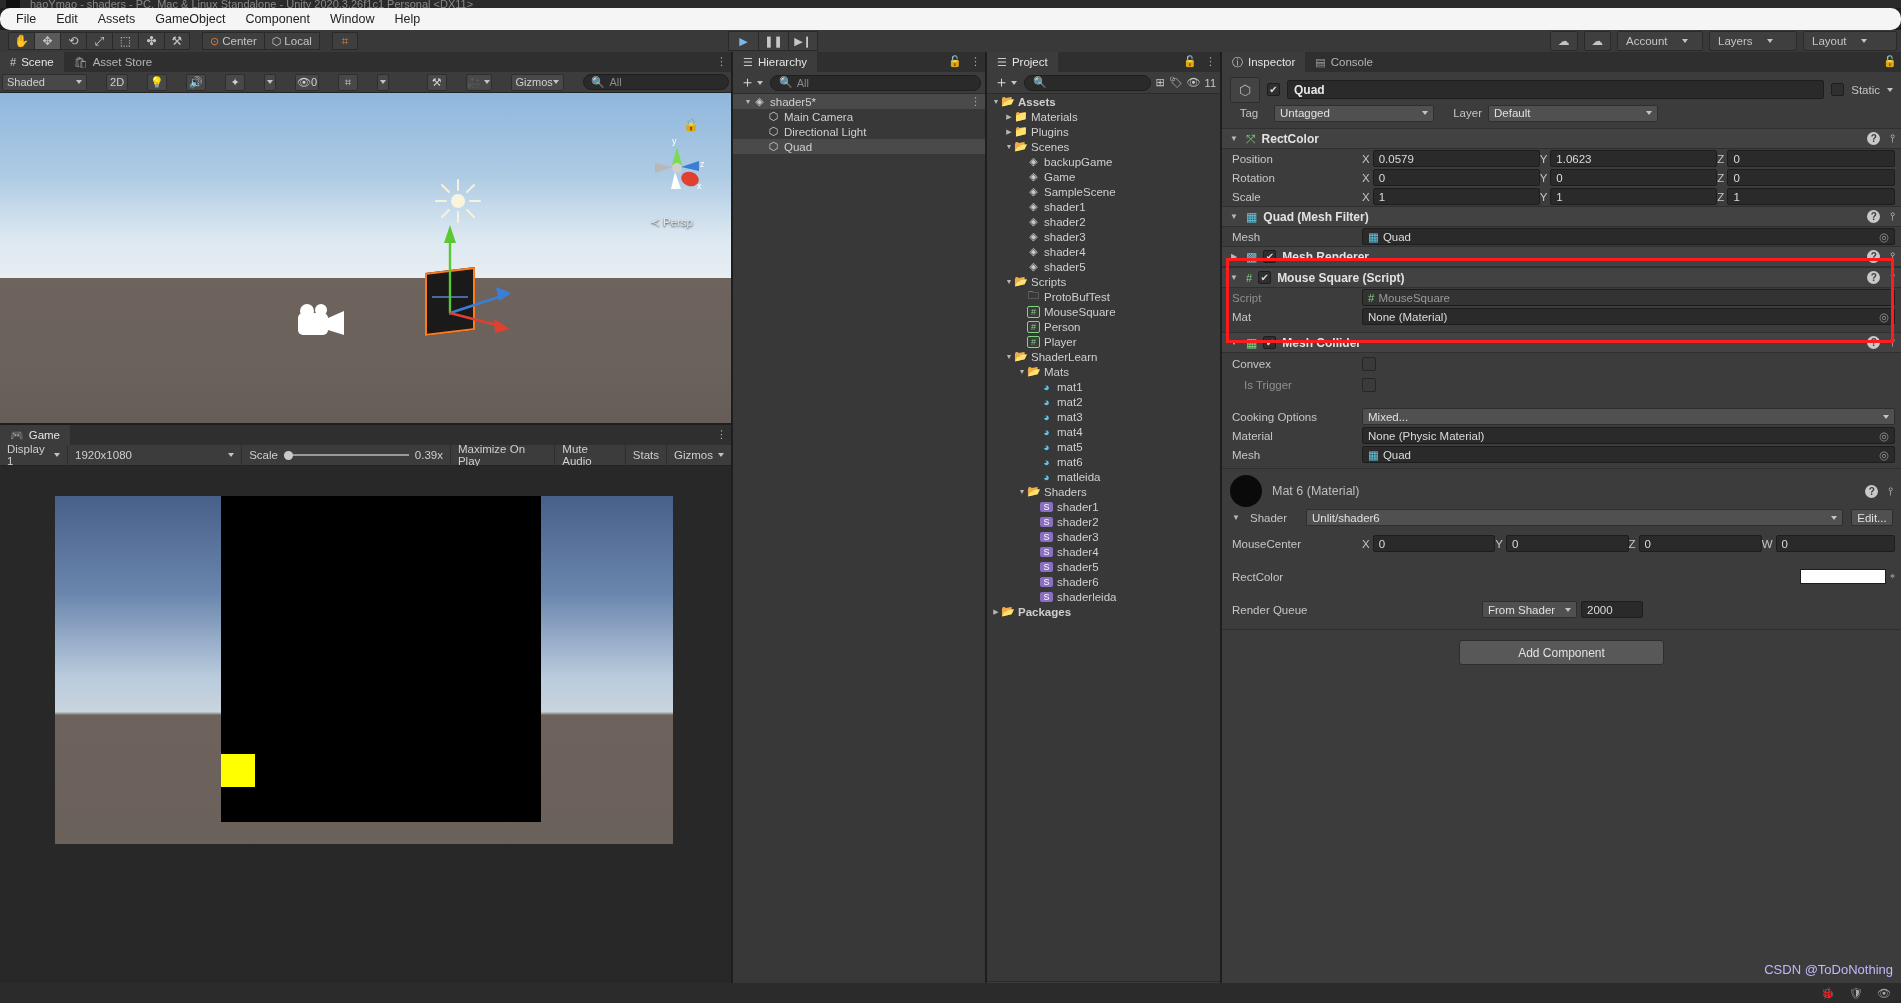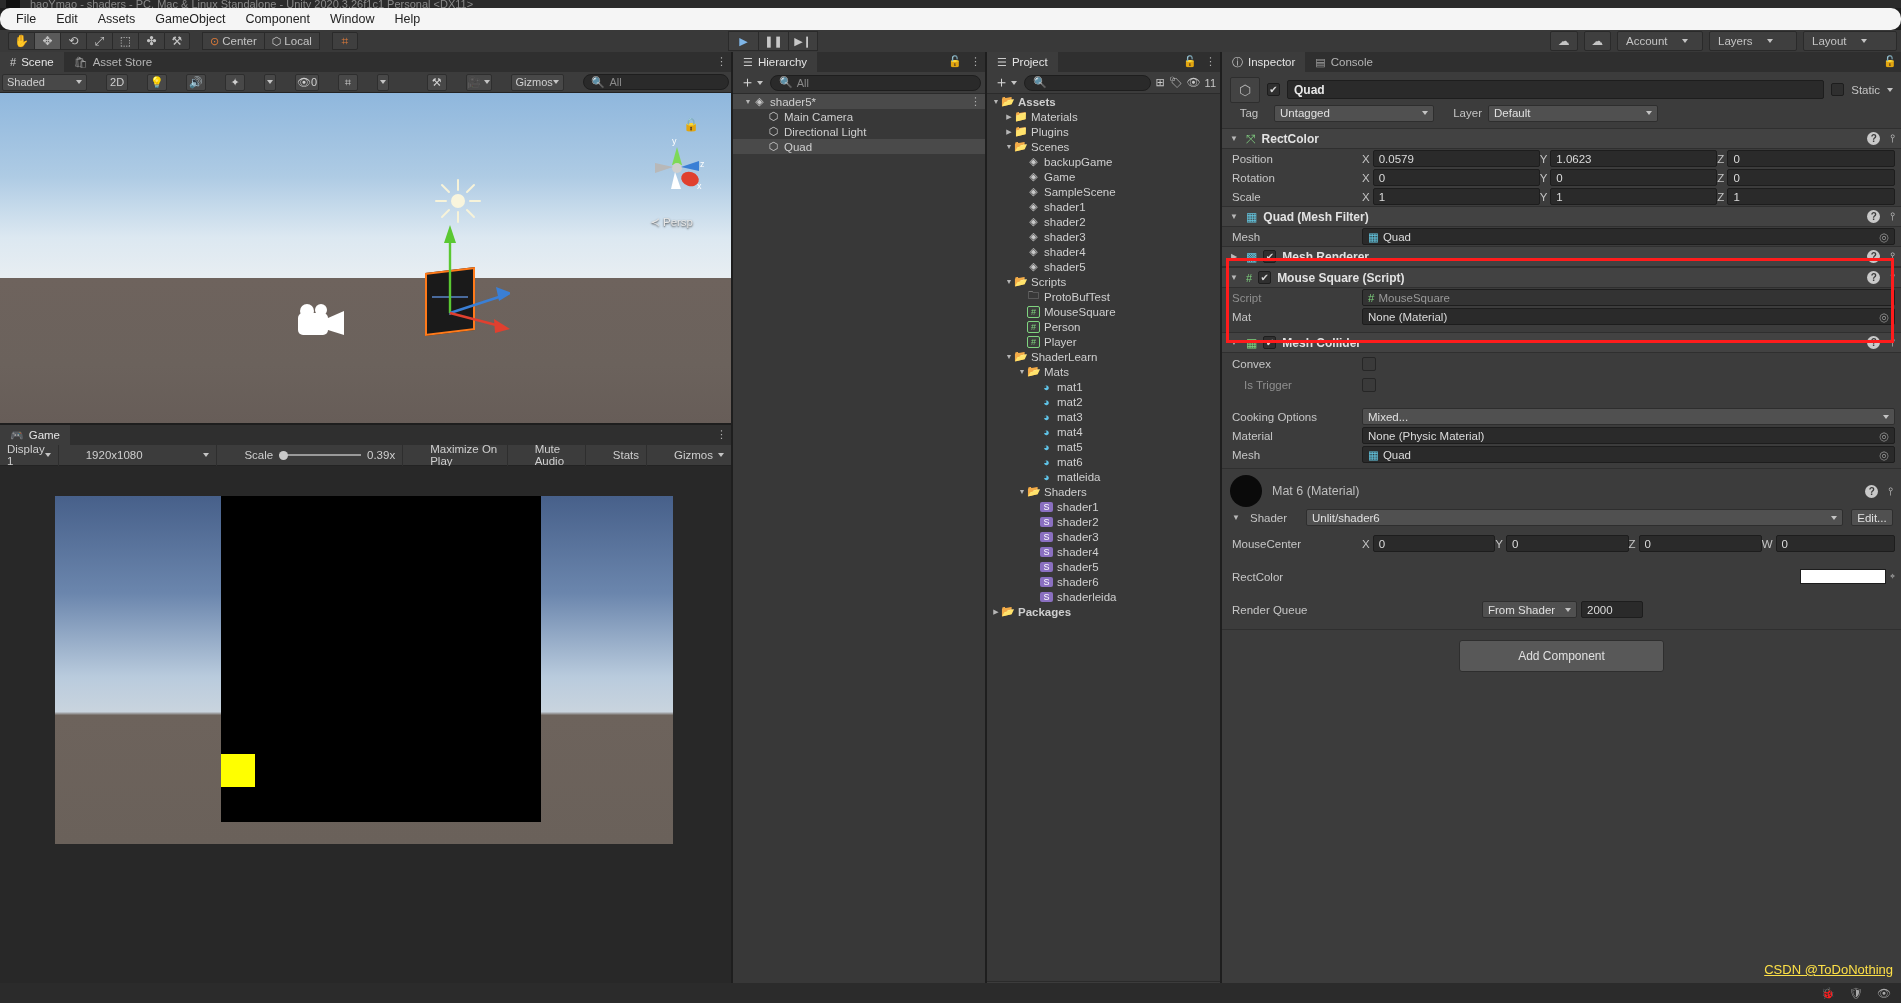--- a/index.html
+++ b/index.html
@@ -96,21 +96,21 @@
   .sky { position:absolute;left:0;top:0;width:731px;height:185px;
          background:linear-gradient(#8fb7dd 0%, #aecbe4 45%, #dce8f1 78%, #e8eef2 100%);}
   .ground { position:absolute;left:0;top:185px;width:731px;height:145px;
          background:linear-gradient(#6e635d 0%, #6b625c 60%, #675d58 100%);}
   .persp-label{ position:absolute; right:38px; top:122px; color:#e6e6e6; font-size:11.5px; text-shadow:0 1px 2px #333;}
 
   
   #game-panel { left:0; top:425px; width:731px; height:578px; background:#383838;}
   .game-toolbar {
     position:absolute; left:0; top:20px; width:731px; height:21px; background:#3c3c3c;
-    display:flex; align-items:center; border-bottom:1px solid #232323;gap:20px;
+    display:flex; align-items:center; border-bottom:1px solid #232323;
   }
   .gt-item { height:21px; display:flex;align-items:center; padding:0 7px; font-size:11.5px;color:#cfcfcf;
              border-right:1px solid #2e2e2e;}
   .gt-item.nb { border-right:none; }
   .gview { position:absolute; left:0; top:41px; width:731px; height:537px; background:#282828; }
   .gcanvas { position:absolute; left:55px; top:30px; width:618px; height:348px; overflow:hidden;
              background:linear-gradient(#47608a 0%, #6b86ad 28%, #b9cbdd 52%, #c9d4de 62%, #6d635c 63%, #6a615a 100%); }
   .gblack { position:absolute; left:166px; top:0px; width:320px; height:326px; background:#000;}
   .gyellow{ position:absolute; left:166px; top:258px; width:34px; height:33px; background:#ffff00;}
 
@@ -159,24 +159,24 @@
   .pname.dim { color:#8f8f8f; }
   .field { height:17px;background:#2a2a2a;border:1px solid #1d1d1d;border-radius:2px;
            display:flex;align-items:center;padding:0 5px;color:#dcdcdc;font-size:11.5px;gap:4px;}
   .field.dim { color:#999; }
   .axis { color:#c4c4c4; font-size:11.5px; margin-right:3px;}
   .vec { display:flex; align-items:center; flex:1; gap:0px;}
   .vec .cell { display:flex; align-items:center; flex:1; }
   .chk-sq { width:14px;height:14px;background:#3a3a3a;border:1px solid #262626;border-radius:2px;}
   .red-outline { position:absolute; border:3px solid #ff1c1c; pointer-events:none; }
   .matprev { width:32px;height:32px;border-radius:50%;background:#0a0a0a; flex:none;}
-  .addcomp { width:205px;height:32px;background:#585858;border:1px solid #2e2e2e;border-radius:3px;
+  .addcomp { width:205px;height:25px;background:#585858;border:1px solid #2e2e2e;border-radius:3px;
              display:flex;align-items:center;justify-content:center;color:#e0e0e0;font-size:12px;margin:10px auto 0 auto;}
   .colorswatch { width:86px;height:15px;background:#ffffff;border:1px solid #1d1d1d;}
-  .watermark { position:absolute; right:8px; bottom:26px; color:#fde047; font-size:13px;text-decoration:underline;}
+  .watermark { position:absolute; right:8px; bottom:26px; color:#c4b5fd; font-size:13px;}
   .statusbar { position:absolute; left:0; bottom:0; width:1901px; height:20px; background:#2b2b2b;
                display:flex; align-items:center; justify-content:flex-end; gap:14px; padding-right:10px; color:#a9a9a9; font-size:11px;}
   .divline { height:1px; background:#2f2f2f; margin:4px 0; }
 </style>
 </head>
 <body>
 
 <div class="app">
 
   <div class="titlebar">

